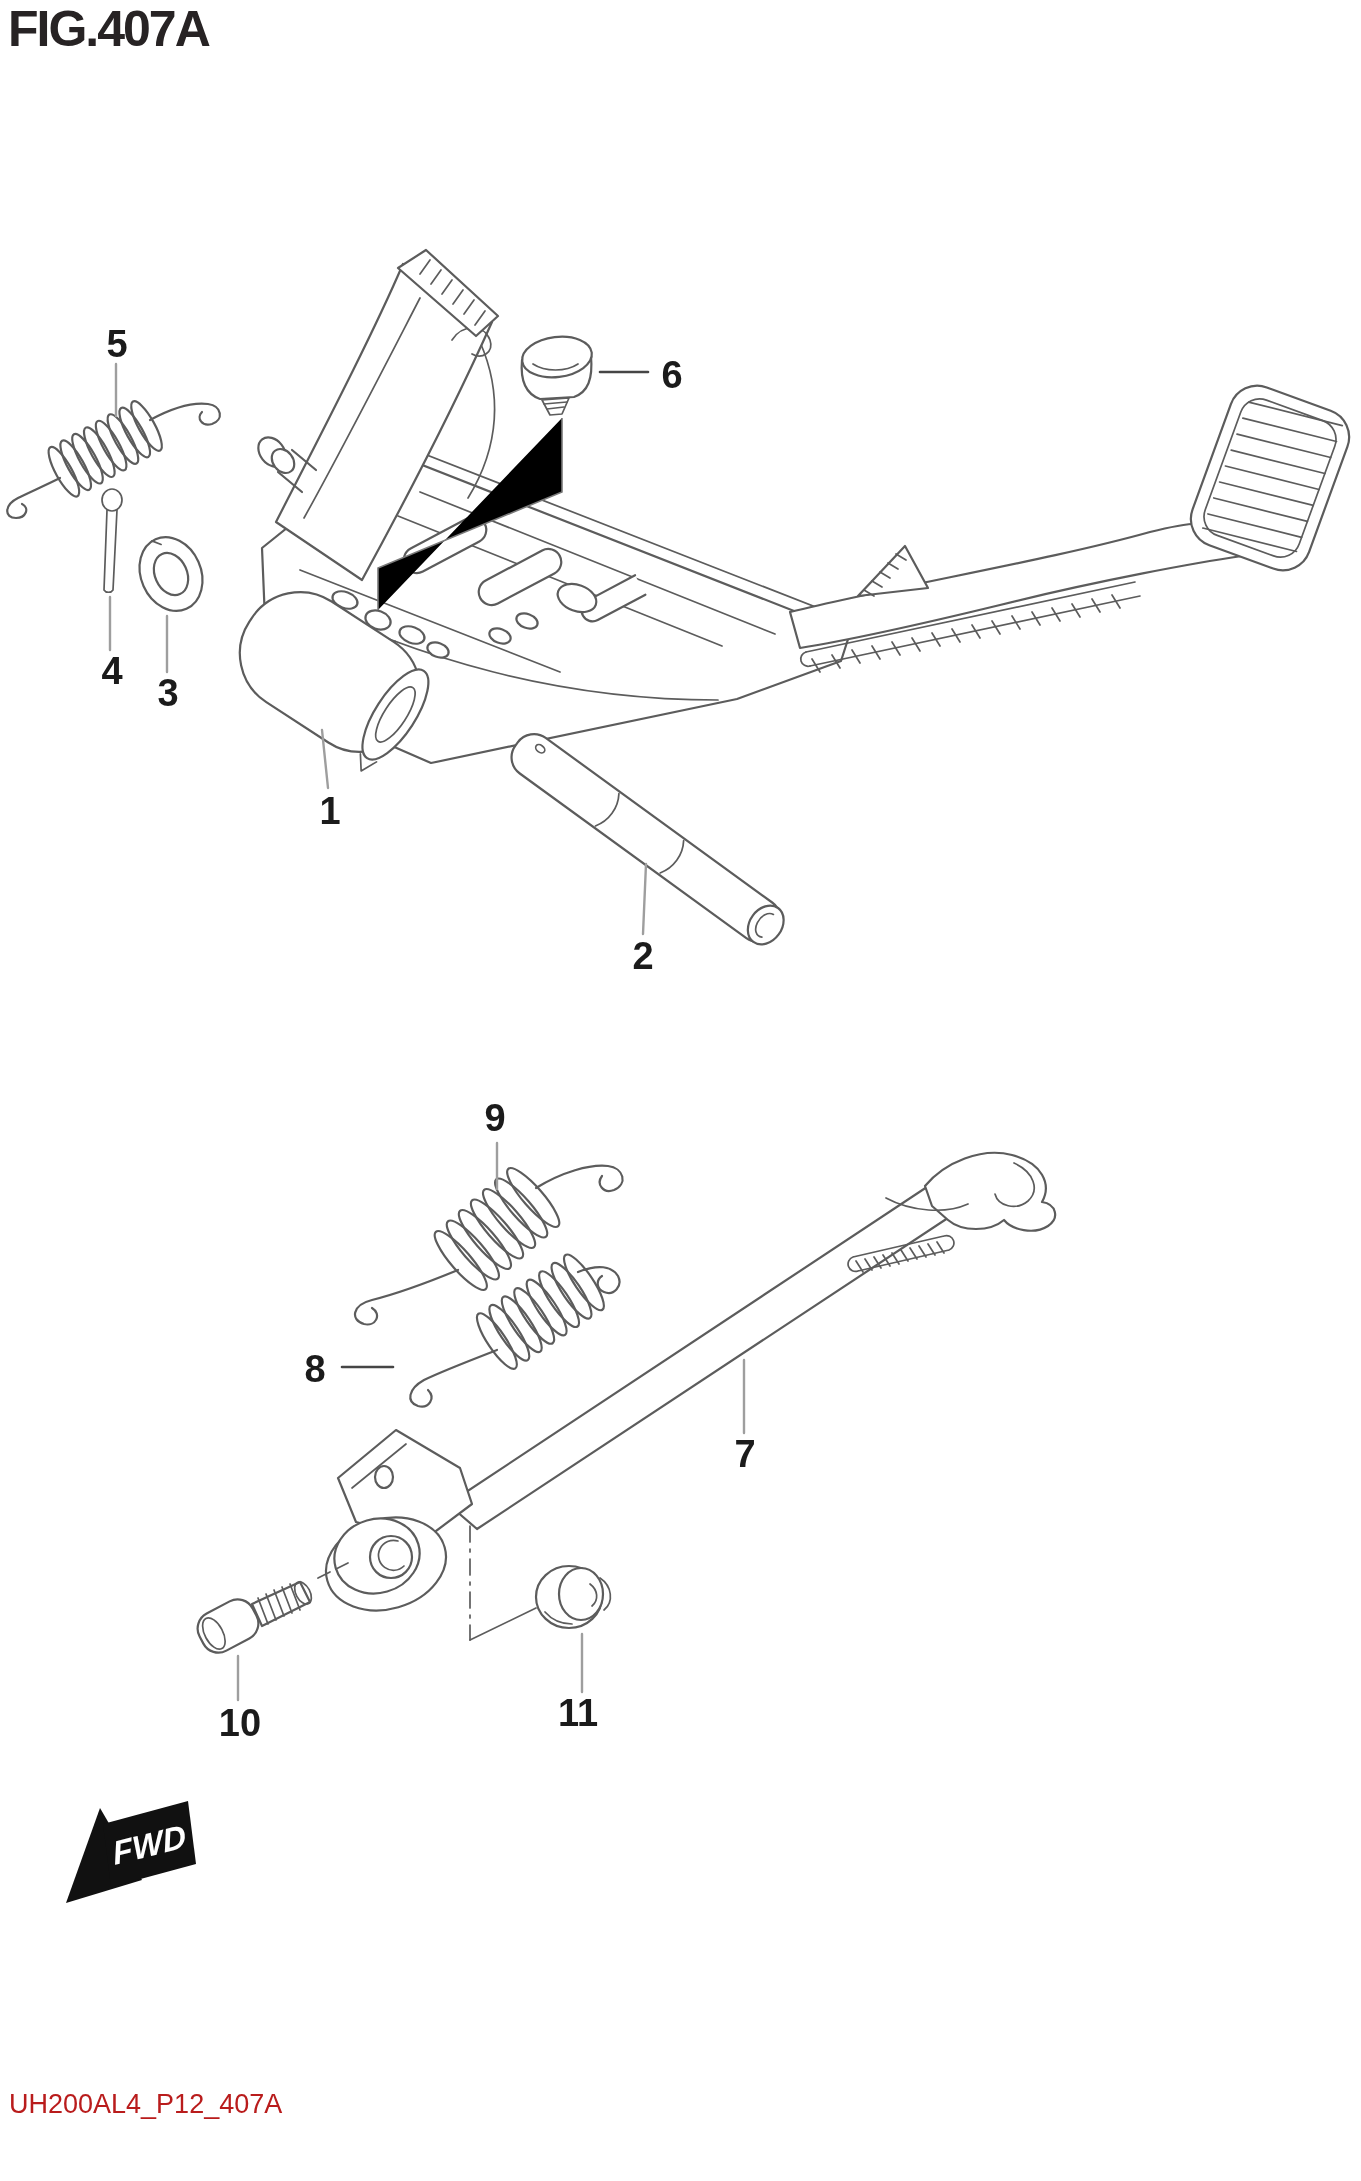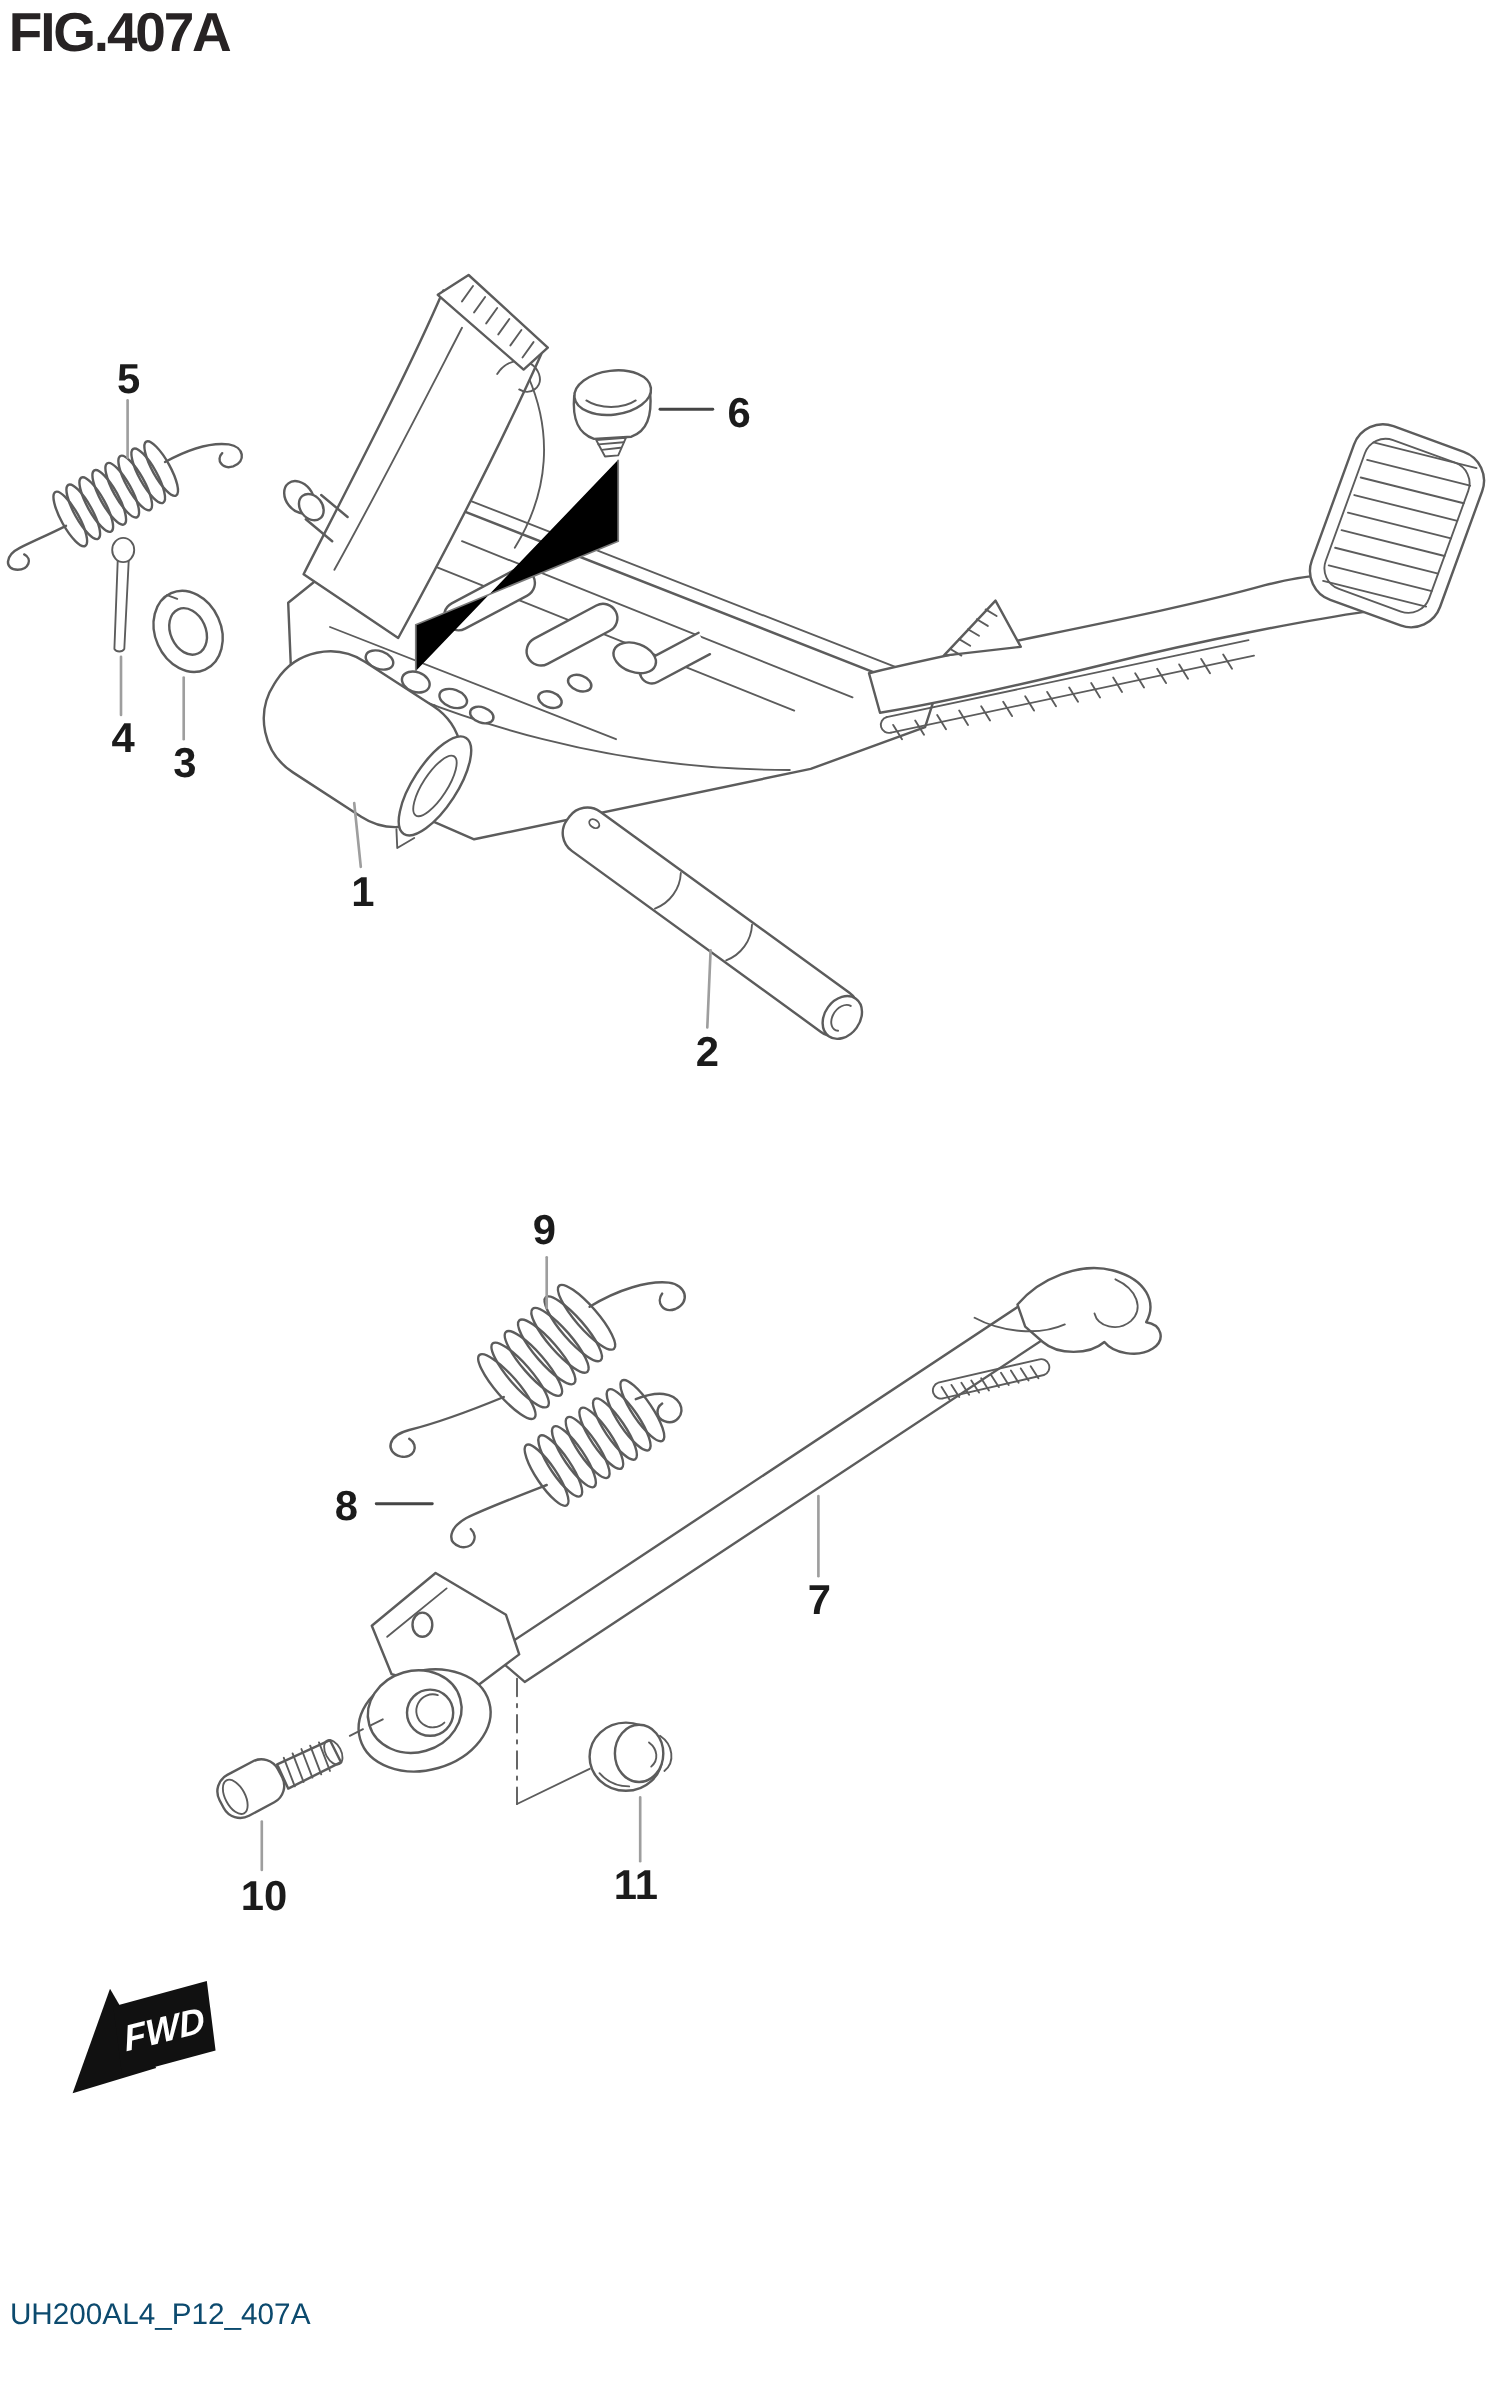--- a/index.html
+++ b/index.html
@@ -1,21 +1,21 @@
 <!DOCTYPE html>
 <html><head>
 <meta charset="utf-8">
 <style>
   html,body{margin:0;padding:0;background:#fff;}
   #page{position:relative;width:1361px;height:2181px;background:#ffffff;overflow:hidden;
         font-family:"Liberation Sans", sans-serif;}
   .fig-title{position:absolute;left:8px;top:0px;font-size:50px;font-weight:bold;
              letter-spacing:-2px;color:#272324;}
   .footer{position:absolute;left:9px;top:2082px;font-size:27px;line-height:45px;
-          color:#0c4a6e;letter-spacing:0px;text-align:right;}
+          color:#b91c1c;letter-spacing:0px;text-align:right;}
   .footer div{white-space:nowrap;}
   svg{position:absolute;left:0;top:0;}
   
   path,ellipse,line,rect,circle{stroke:#5c5c5c;stroke-width:2.2;fill:none;
                                 stroke-linecap:round;stroke-linejoin:round;}
   .f{fill:#ffffff;}               
   .thin{stroke-width:1.7;}
   .leader{stroke:#9e9e9e;stroke-width:2.4;}
   .leader-dark{stroke:#454545;stroke-width:2.6;}
   .insert{stroke:#7a7a7a;stroke-width:1.6;}

